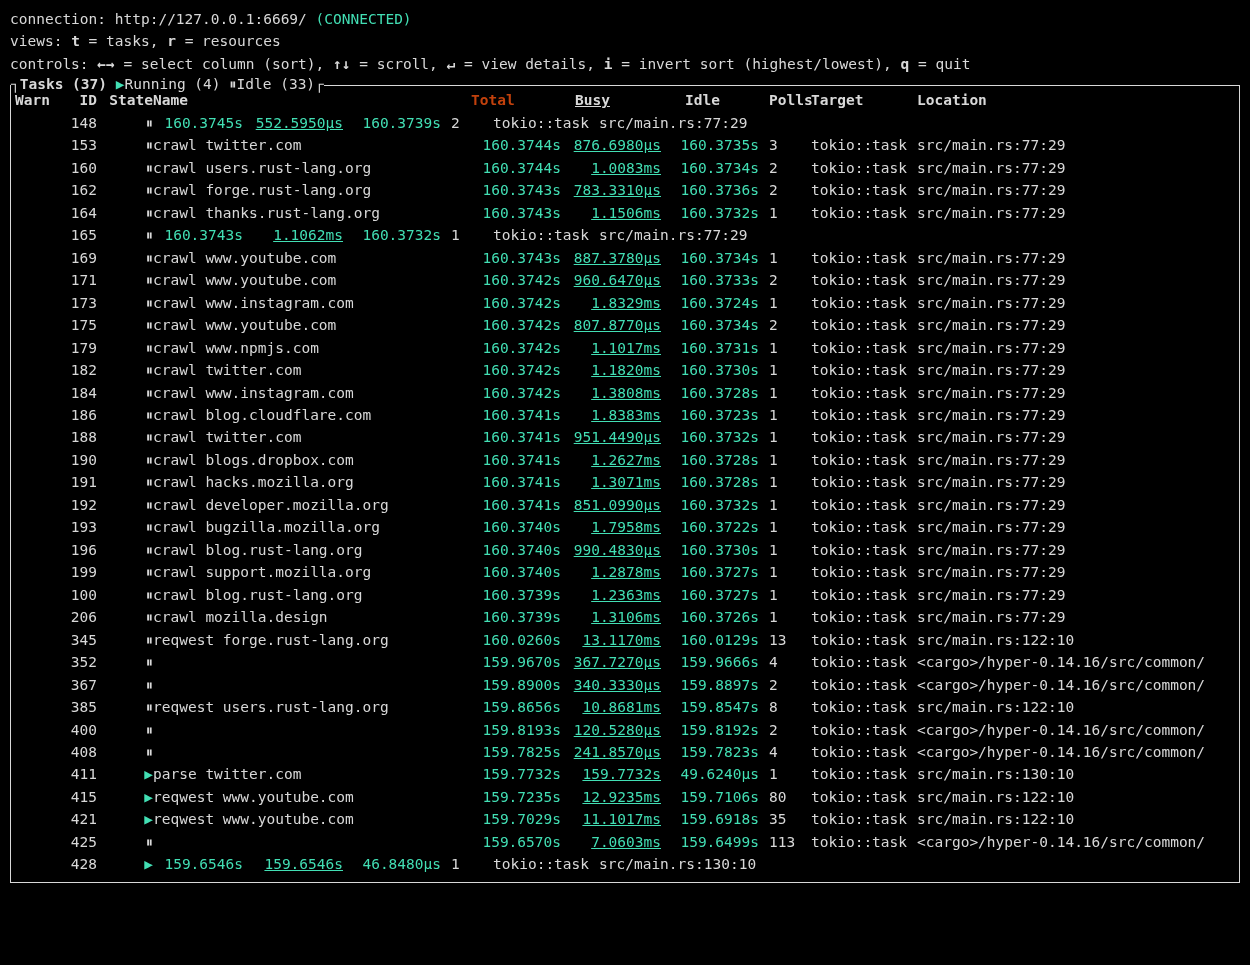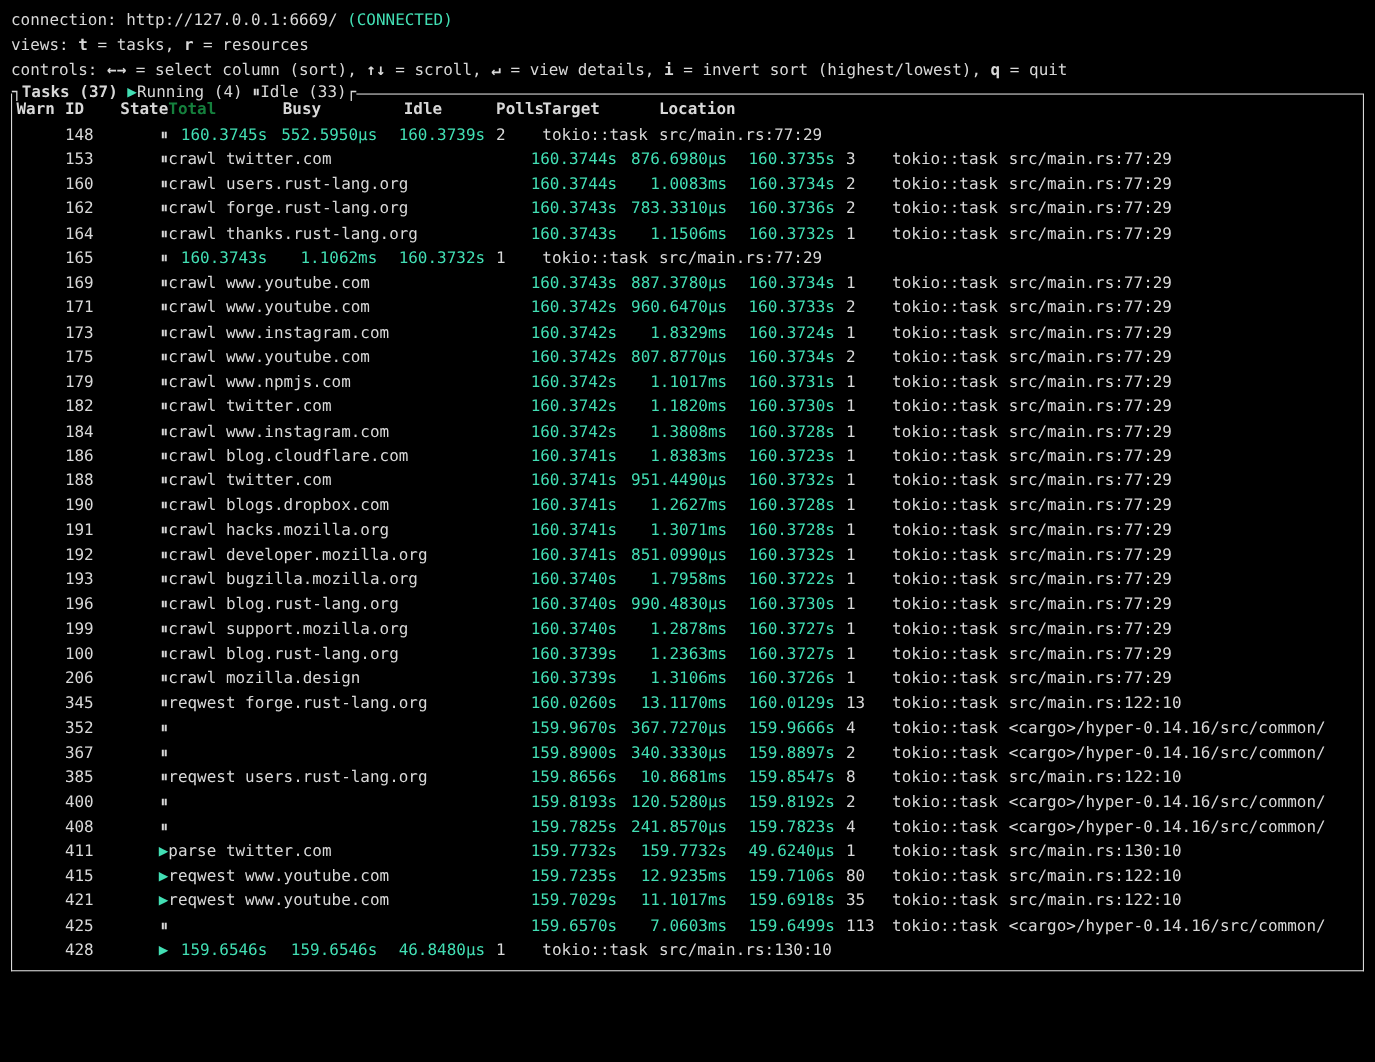--- a/index.html
+++ b/index.html
@@ -39,31 +39,31 @@
     margin-top: 2px;
   }
   .play { color: #42dfb4; }
   .pause { color: #d8d8d8; }
   .table {
     padding: 4px 4px 6px 4px;
   }
   .row { display: flex; font-variant-numeric: tabular-nums; }
   .row > div { padding: 0 0px; }
   .c-warn   { width: 44px; }
-  .c-id     { width: 44px; text-align: left; padding-right: 6px !important; }
+  .c-id     { width: 44px; text-align: right; padding-right: 6px !important; }
   .c-state  { width: 50px; text-align: right; padding-left: 6px !important;}
   .c-name   { width: 318px; overflow: hidden; }
   .c-total  { width: 90px; text-align: right; }
-  .c-busy   { width: 100px; text-align: right; }
+  .c-busy   { width: 100px; text-align: right; text-decoration: underline; }
   .c-idle   { width: 98px; text-align: right; }
   .c-polls  { width: 52px; text-align: left; padding-left: 10px !important;}
   .c-target { width: 106px; }
   .c-loc    { flex: 1; overflow: hidden; }
   .hdr { font-weight: bold; }
-  .hdr.sel { color: #15803d; }
+  .hdr.sel { color: #c2410c; }
 </style>
 </head>
 <body>
 
 <div>
   <span>connection:</span>
   <span>http://127.0.0.1:6669/</span>
   <span class="teal">(CONNECTED)</span>
 </div>
 
@@ -101,20 +101,21 @@
     <span>Idle (33)</span>
     <span class="tick">┌</span>
     <span class="gap-line"></span>
   </div>
 
   <div class="table">
     <div class="row">
       <div class="c-warn hdr">Warn</div>
       <div class="c-id hdr">ID</div>
       <div class="c-state hdr">State</div>
+      <div class="c-name hdr">Name</div>
       <div class="c-total hdr sel" style="text-align:left">Total</div>
       <div class="c-busy hdr" style="text-align:left;padding-left:14px">Busy</div>
       <div class="c-idle hdr" style="text-align:left;padding-left:24px">Idle</div>
       <div class="c-polls hdr">Polls</div>
       <div class="c-target hdr">Target</div>
       <div class="c-loc hdr">Location</div>
     </div>
     <div id="rows-container">
         <div class="row">
           <div class="c-warn"></div>

